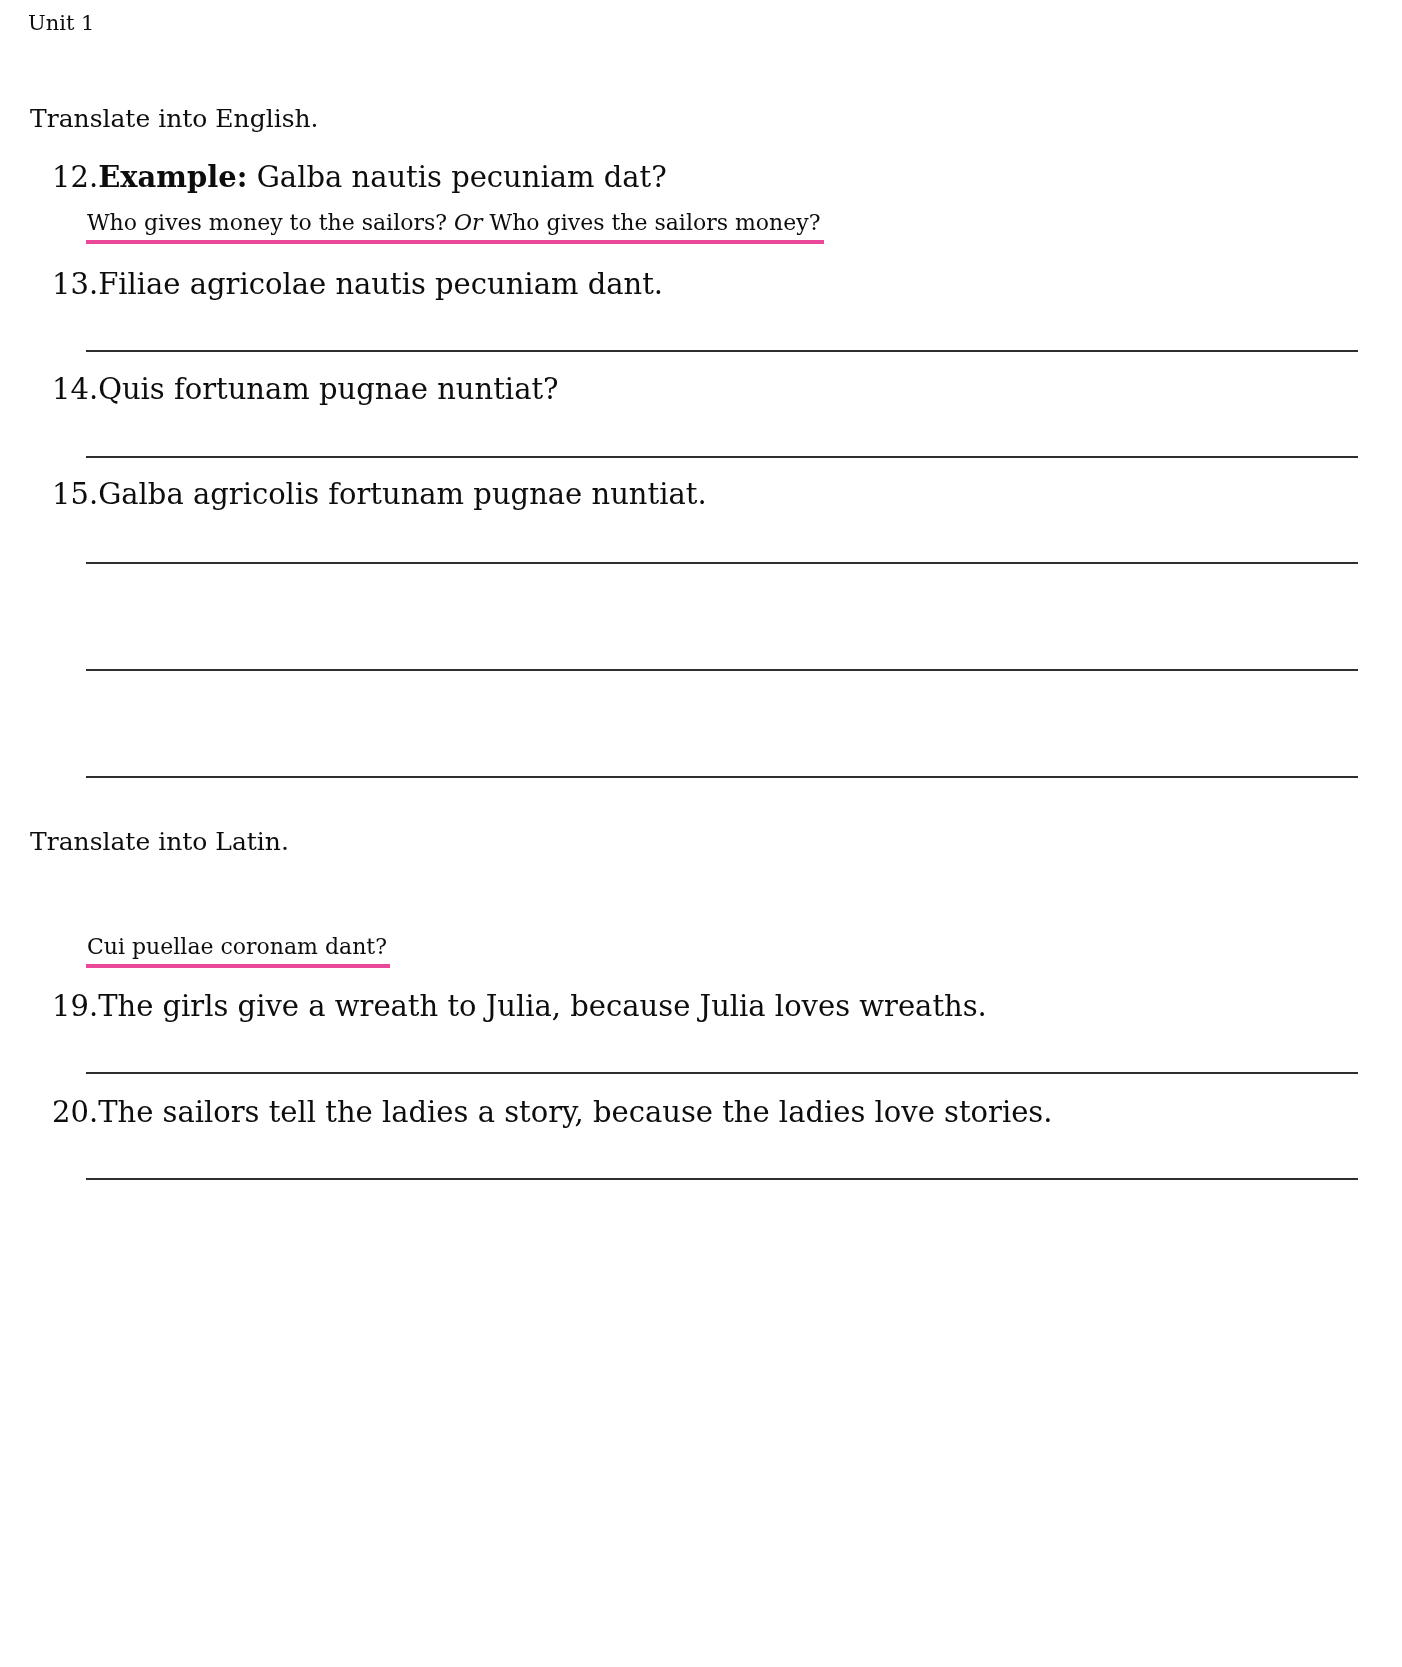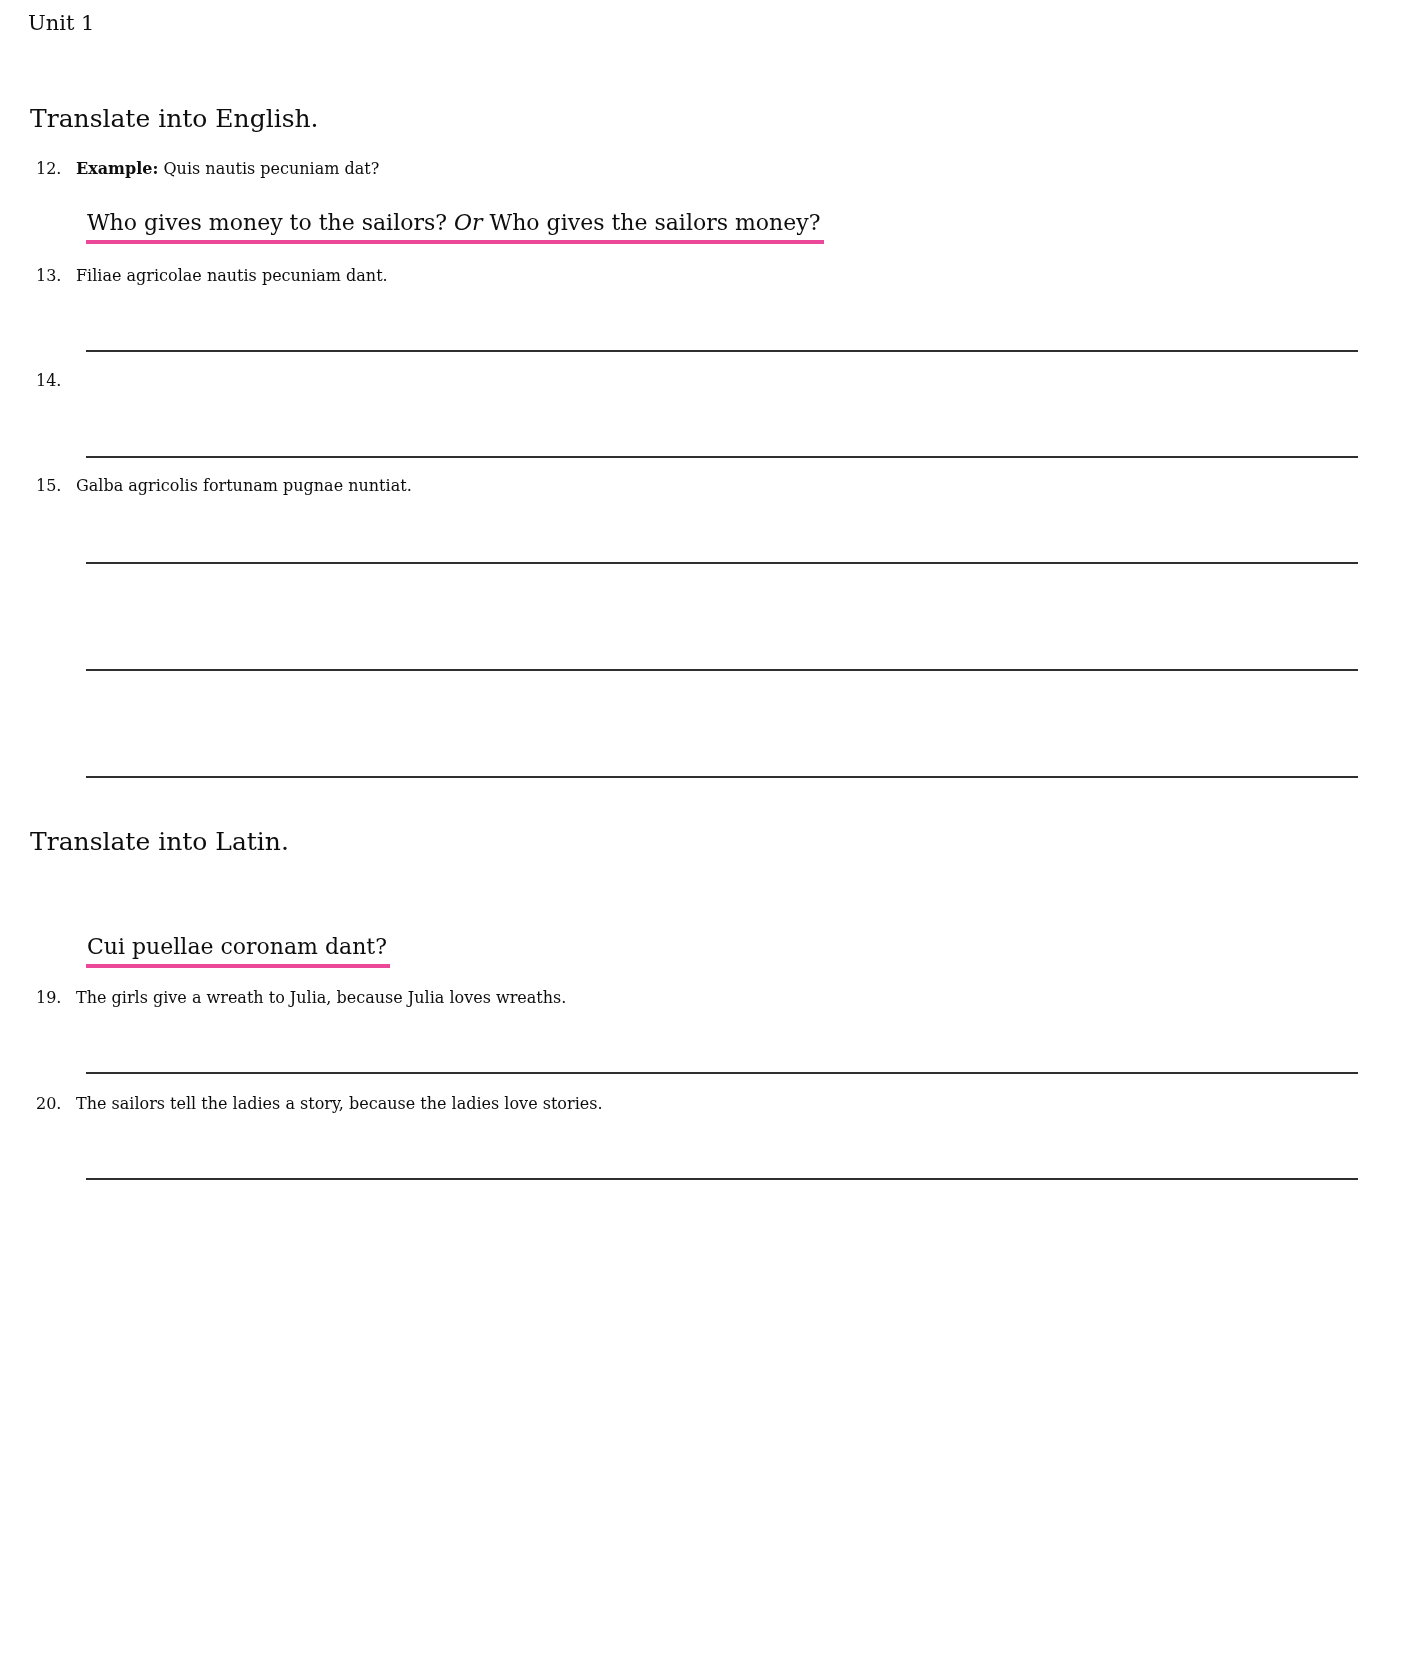--- a/index.html
+++ b/index.html
@@ -25,22 +25,22 @@
     line-height: 1.2;
   }
   .section-heading {
     position: absolute;
     left: 30px;
     font-size: 25px;
     line-height: 1.2;
   }
   .item {
     position: absolute;
-    left: 36px;
-    font-size: 16px;
+    left: 52px;
+    font-size: 29px;
     line-height: 1.25;
     display: flex;
     white-space: nowrap;
   }
   .item .num {
     flex: 0 0 40px;
   }
   .example-label {
     font-weight: bold;
   }
@@ -68,35 +68,36 @@
 <body>
 
 <div class="page">
 
   <div class="unit-label">Unit 1</div>
 
   <div class="section-heading" style="top:104px">Translate into English.</div>
 
   <div class="item" style="top:159px">
     <span class="num">12.</span>
-    <span class="text"><b class="example-label">Example:</b> <span>Quis nautis pecuniam dat?</span></span>
+    <span class="text"><b class="example-label">Example:</b> <span>Galba nautis pecuniam dat?</span></span>
   </div>
 
   <div class="answer" style="top:210px">
     <span class="underlined"><span>Who gives money to the sailors? </span><i>Or</i><span> Who gives the sailors money?</span></span>
   </div>
 
   <div class="item" style="top:266px">
     <span class="num">13.</span>
     <span class="text">Filiae agricolae nautis pecuniam dant.</span>
   </div>
   <div class="answer-line" style="top:350px"></div>
 
   <div class="item" style="top:371px">
     <span class="num">14.</span>
+    <span class="text">Quis fortunam pugnae nuntiat?</span>
   </div>
   <div class="answer-line" style="top:456px"></div>
 
   <div class="item" style="top:476px">
     <span class="num">15.</span>
     <span class="text">Galba agricolis fortunam pugnae nuntiat.</span>
   </div>
   <div class="answer-line" style="top:562px"></div>
 
   <div class="answer-line" style="top:669px"></div>

